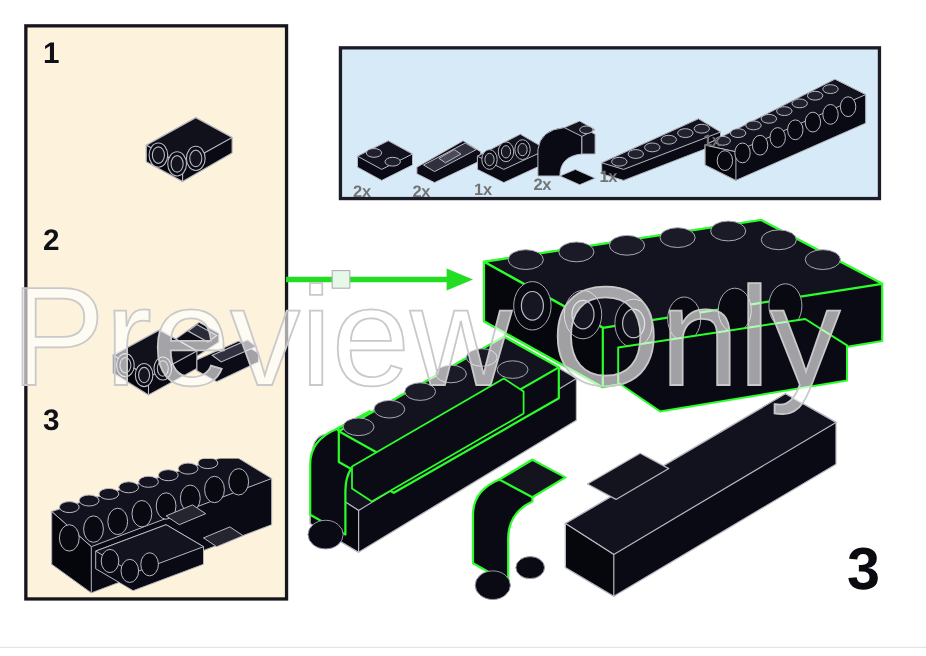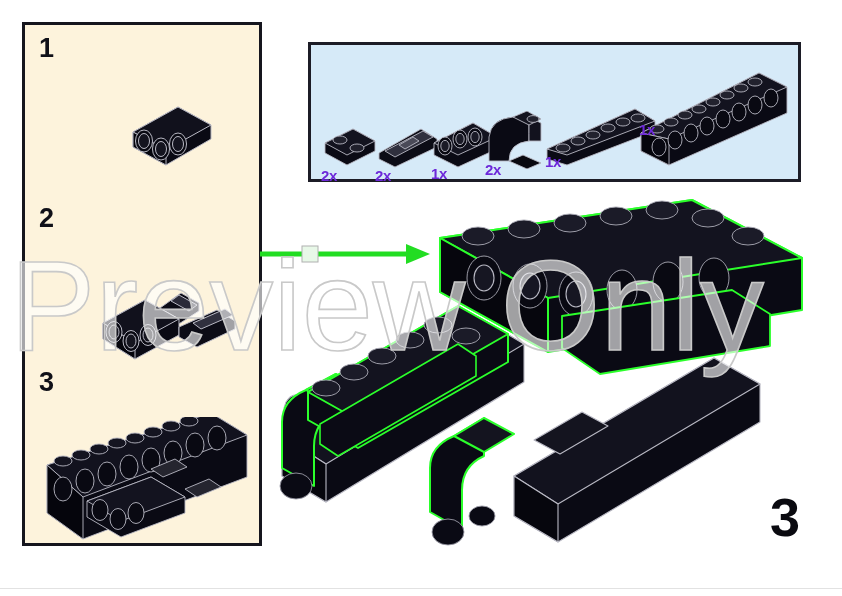--- a/index.html
+++ b/index.html
@@ -49,21 +49,21 @@
     box-sizing: border-box;
   }
   .part-slot {
     position: absolute;
     bottom: 8px;
   }
   .part-qty {
     position: absolute;
     font-size: 15px;
     font-weight: bold;
-    color: #6d28d9;
+    color: #737373;
     letter-spacing: -0.3px;
     font-family: "Liberation Sans", sans-serif;
     white-space: nowrap;
   }
   
   #assembly-arrow {
     position: absolute;
     left: 258px; top: 240px;
     width: 175px; height: 28px;
   }

